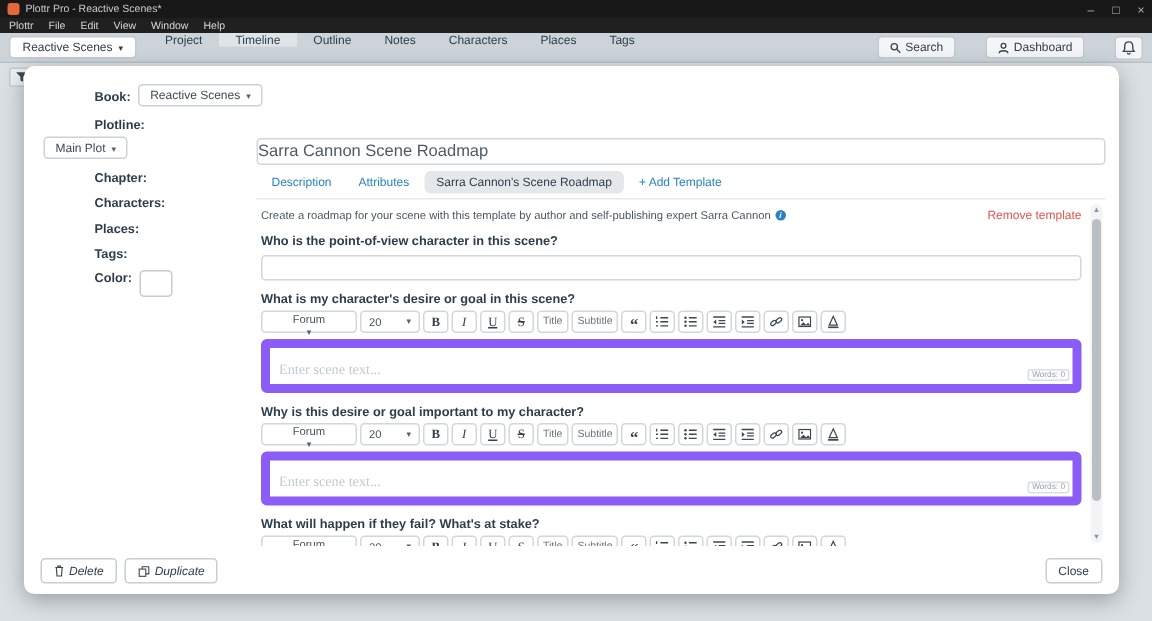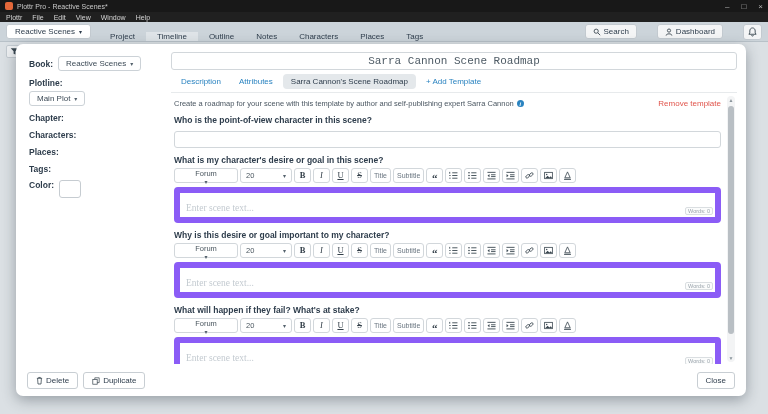--- a/index.html
+++ b/index.html
@@ -14,21 +14,21 @@
   .win-controls { display:flex; gap:12px; color:#b5b5b5; font-size:8px; }
   .win-controls span { cursor:default; }
   .menubar { height:10px; background:#202020; color:#d5d5d5; font-size:7px;
     display:flex; align-items:center; gap:10px; padding:0 6px; }
 
   
   .navbar { height:20px; background:#ccd4da; border-bottom:1px solid #b8c1c8;
     display:flex; align-items:stretch; padding:0 6px; }
   .book-switcher { align-self:center; background:#fff; border:1px solid #c3cad0; border-radius:3px;
     font-size:8px; color:#2e3d4c; padding:2px 8px; display:flex; align-items:center; gap:4px; }
-  .nav-tabs { display:flex; align-items:flex-end; margin-left:8px; flex:1; }
+  .nav-tabs { display:flex; align-items:flex-start; margin-left:8px; flex:1; }
   .nav-tab { font-size:8px; color:#2e3d4c; padding:0 11px; display:flex; align-items:center; }
   .nav-tab.active { background:#dfe4e8; }
   .nav-right { display:flex; align-items:center; gap:20px; }
   .nav-btn { background:#f4f5f6; border:1px solid #c3cad0; border-radius:3px; font-size:8px;
     color:#2e3d4c; padding:2px 7px; display:flex; align-items:center; gap:3px; }
   .icon-btn { background:#f4f5f6; border:1px solid #c3cad0; border-radius:3px; padding:2px 4px;
     display:flex; align-items:center; }
   svg.ic { display:block; }
 
   
@@ -36,33 +36,33 @@
     border:1px solid #c3cad0; border-radius:2px; display:flex; align-items:center; justify-content:center; z-index:1; }
 
   
   .card { position:absolute; left:16px; top:44px; width:730px; height:352px; background:#fff;
     border-radius:7px; box-shadow:0 4px 14px rgba(40,50,60,.38); z-index:2;
     display:flex; flex-direction:column; padding:6px 9px 6px 9px; }
   .card-body { flex:1; display:flex; min-height:0; }
 
   
   .card-sidebar { width:146px; flex:0 0 146px; padding:4px 8px 0 4px; font-size:8.5px; color:#2e3d4c; }
-  .sb-label { font-weight:bold; color:#2e3d4c; margin-top:7px; display:inline-block; }
+  .sb-label { font-weight:bold; color:#2e3d4c; margin-top:7px; display:inline-block;margin-left:34px; }
   .sb-row-inline { display:flex; align-items:center; gap:5px; margin-top:2px; }
   .sb-row-inline .sb-label { margin-top:0; }
   .chip { background:#fff; border:1px solid #ccd2d7; border-radius:3px; padding:2px 7px;
     font-size:8px; color:#3c4a56; display:inline-flex; align-items:center; gap:4px; white-space:nowrap; }
   .chip .car { font-size:6px; color:#55626d; }
   .sb-chip-block { margin-top:3px; }
   .color-swatch { width:22px; height:18px; border:1px solid #c6ccd1; border-radius:3px; background:#fff; }
 
   
   .card-main { flex:1; min-width:0; display:flex; flex-direction:column; padding-top:2px; }
   .scene-title-input { width:100%; height:18px; border:1px solid #d2d7db; border-radius:3px;
-    text-align:center; font-family:Liberation Mono, monospace; font-size:11px; color:#4d5a64; outline:none; }
+    font-family:Liberation Sans, sans-serif; font-size:11px; color:#4d5a64; outline:none;margin-top:40px; }
   .card-tabs { display:flex; align-items:center; gap:2px; padding:4px 0 3px 2px; }
   .card-tab { font-size:8px; color:#2a83c0; padding:3px 8px; border-radius:4px; white-space:nowrap; }
   .card-tab.active { background:#e4e8eb; color:#2e3d4c; }
 
   
   .content { position:relative; flex:1; min-height:0; border-top:1px solid #e7eaec; overflow:hidden;
     padding:4px 16px 0 3px; }
   .desc-row { display:flex; align-items:flex-start; justify-content:space-between; margin-top:2px; }
   .template-note { font-size:7.5px; color:#4a5661; display:flex; align-items:center; gap:3px; }
   .info-dot { width:7px; height:7px; background:#2a83c0; border-radius:50%; color:#fff; font-size:5.5px;
@@ -71,21 +71,21 @@
 
   .q-heading { font-size:8.5px; font-weight:bold; color:#2e3d4c; margin:7px 0 3px; }
   .q-input { width:100%; height:17px; border:1px solid #d2d7db; border-radius:3px; outline:none;
     font-size:9px; padding:0 5px; color:#3c4a56; }
 
   
   .toolbar { display:flex; align-items:center; gap:2px; margin-bottom:4px; }
   .tb-select { border:1px solid #d2d7db; border-radius:3px; height:15px; font-size:7.5px; color:#4a565f;
     display:flex; align-items:center; justify-content:space-between; padding:0 5px; background:#fff; }
   .tb-select.family { width:64px;flex-direction:column; }
-  .tb-select.size { width:52px; }
+  .tb-select.size { width:40px; }
   .tb-select .car { font-size:6px; color:#55626d; }
   .tb-btn { border:1px solid #d2d7db; border-radius:3px; height:15px; min-width:17px; background:#fff;
     display:flex; align-items:center; justify-content:center; font-size:8.5px; color:#333f49; padding:0 3px; }
   .tb-b { font-weight:bold; font-family:"Liberation Serif", serif; }
   .tb-i { font-style:italic; font-family:"Liberation Serif", serif; }
   .tb-u { text-decoration:underline; font-family:"Liberation Serif", serif; }
   .tb-s { text-decoration:line-through; font-family:"Liberation Serif", serif; }
   .tb-word { font-size:7px; color:#6a7681; }
   .tb-quote { font-family:"Liberation Serif", serif; font-weight:bold; font-size:11px; line-height:6px; padding-top:5px; }
   .editor { position:relative; border:6px solid #8b5cf6; border-radius:4px; height:36px; padding:4px 6px; }
@@ -99,21 +99,21 @@
   .vscroll .arr { position:absolute; left:0; width:8px; height:8px; font-size:5px; color:#8b959c;
     display:flex; align-items:center; justify-content:center; }
   .vscroll .arr.up { top:0; }
   .vscroll .arr.down { bottom:0; }
   .vscroll .thumb { position:absolute; left:1px; width:6px; top:10px; bottom:28px; background:#b9bfc4;
     border-radius:3px; }
 
   
   .card-footer { height:26px; flex:0 0 26px; display:flex; align-items:flex-end; justify-content:space-between;
     padding:0 2px 1px 2px; }
-  .footer-left { display:flex; gap:5px; }
+  .footer-left { display:flex; gap:5px;font-style:italic; }
   .btn { background:#fff; border:1px solid #c8ced3; border-radius:3px; font-size:8px; color:#2e3d4c;
     padding:3px 8px; display:flex; align-items:center; gap:3px; }
 </style>
 </head>
 <body>
 
 <div class="titlebar">
   <span class="app-icon"></span>
   <span class="titlebar-title">Plottr Pro - Reactive Scenes*</span>
   <span class="win-controls">

